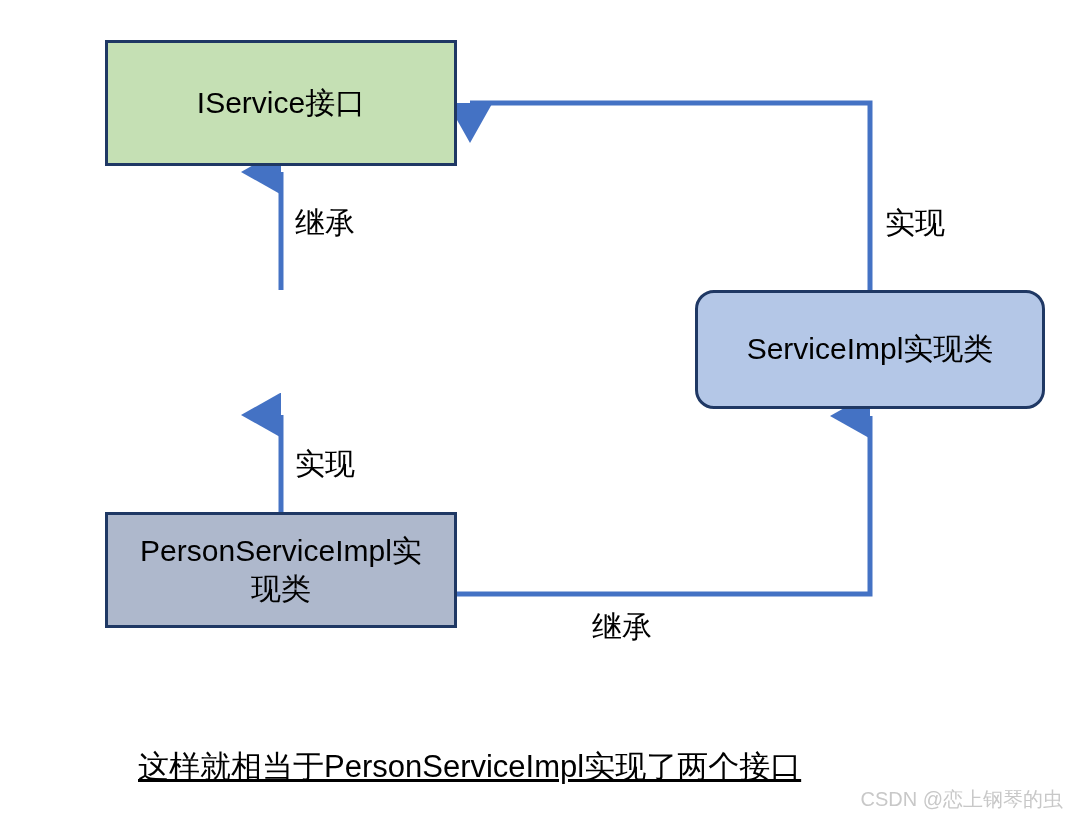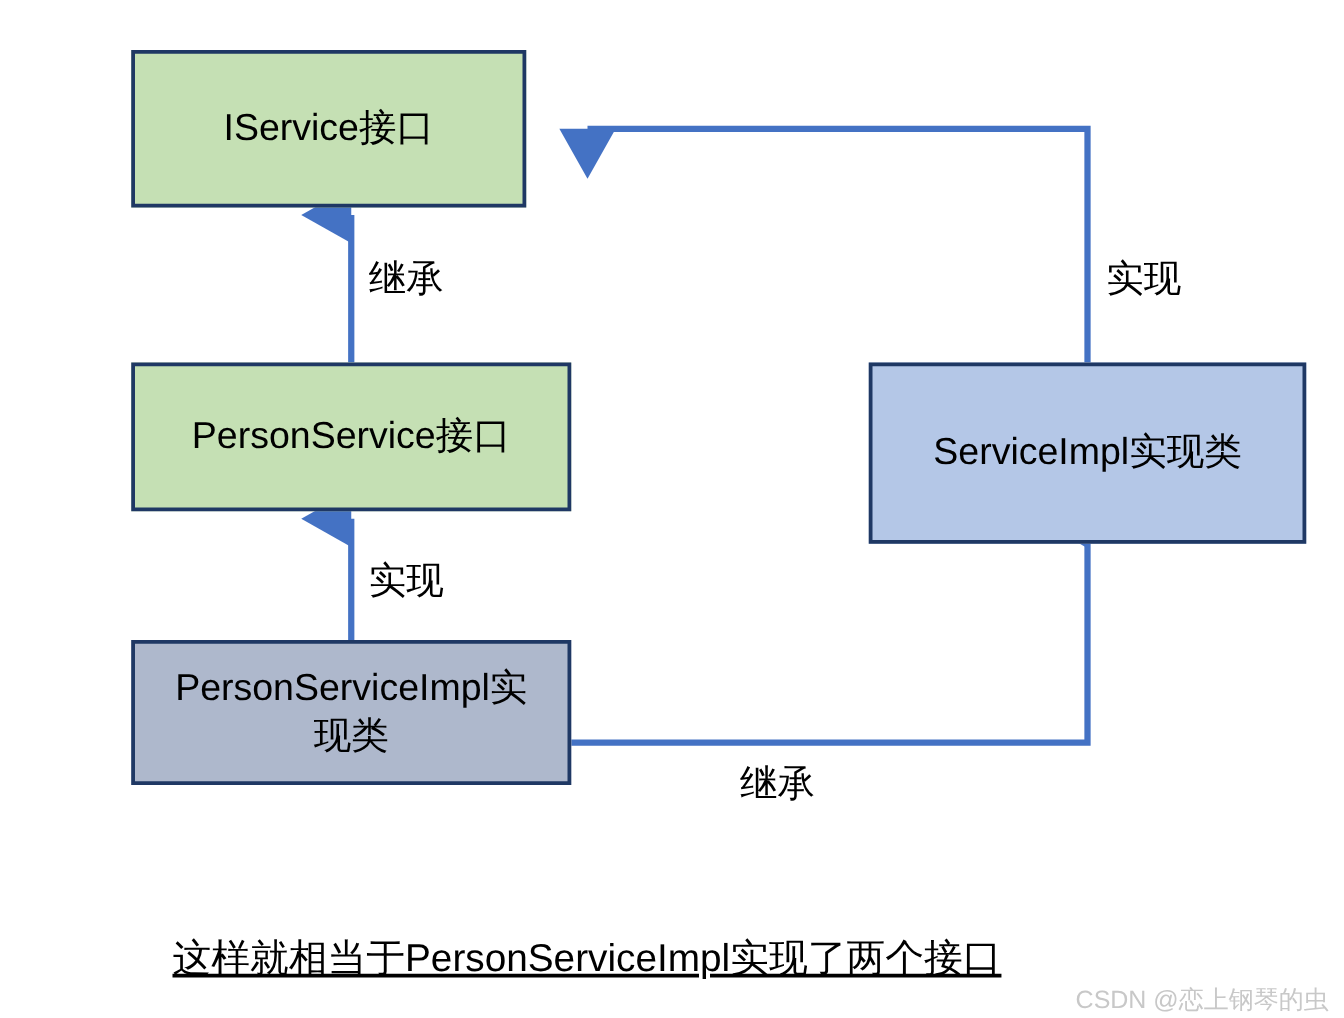--- a/index.html
+++ b/index.html
@@ -47,38 +47,39 @@
   }
 
   .node-label {
     display: block;
     padding: 0 10px;
     white-space: pre-line;
   }
 
   
   #node-iservice {
-    left: 105px;  top: 40px;   width: 316px; height: 126px;
+    left: 105px;  top: 40px;   width: 352px; height: 126px;
     background: #C5E0B4;
     font-size: 30px;
   }
   #node-personservice {
     left: 105px;  top: 290px;  width: 352px; height: 119px;
     background: #C5E0B4;
     font-size: 30px;
   }
   #node-personserviceimpl {
     left: 105px;  top: 512px;  width: 352px; height: 116px;
     background: #AEB8CC;
     font-size: 30px;
   }
   #node-serviceimpl {
-    left: 695px;  top: 290px;  width: 350px; height: 145px;
+    left: 695px;  top: 290px;  width: 350px; height: 119px;
     background: #B4C7E7;
     font-size: 30px;
+    border-radius: 19px;
   }
 
   
   .edge-label {
     position: absolute;
     font-size: 30px;
     color: #000000;
     white-space: nowrap;
   }
   #edge-label-inherit-left  { left: 295px; top: 203px; }
@@ -134,23 +135,20 @@
 
     <g>
       <path d="M457,594 L870,594 L870,416" fill="none" stroke="#4472C4" stroke-width="5" marker-end="url(#arrow-up)"></path>
     </g>
   </svg>
 
   <div class="node" id="node-iservice">
     <span class="node-label">IService接口</span>
   </div>
 
-  <div class="node" id="node-personservice">
-    <span class="node-label">PersonService接口</span>
-  </div>
 
   <div class="node" id="node-personserviceimpl">
     <span class="node-label">PersonServiceImpl实
 现类</span>
   </div>
 
   <div class="node" id="node-serviceimpl">
     <span class="node-label">ServiceImpl实现类</span>
   </div>
 

